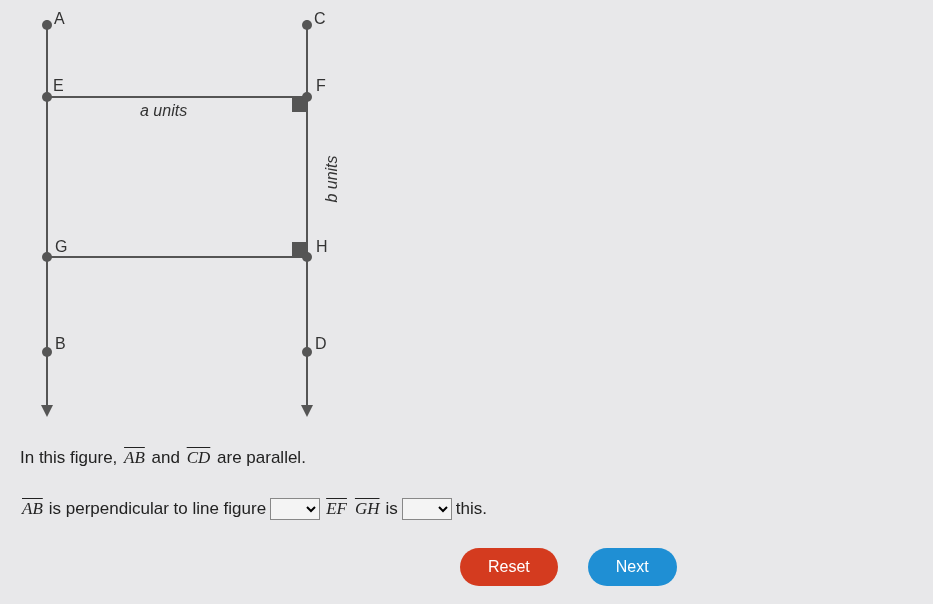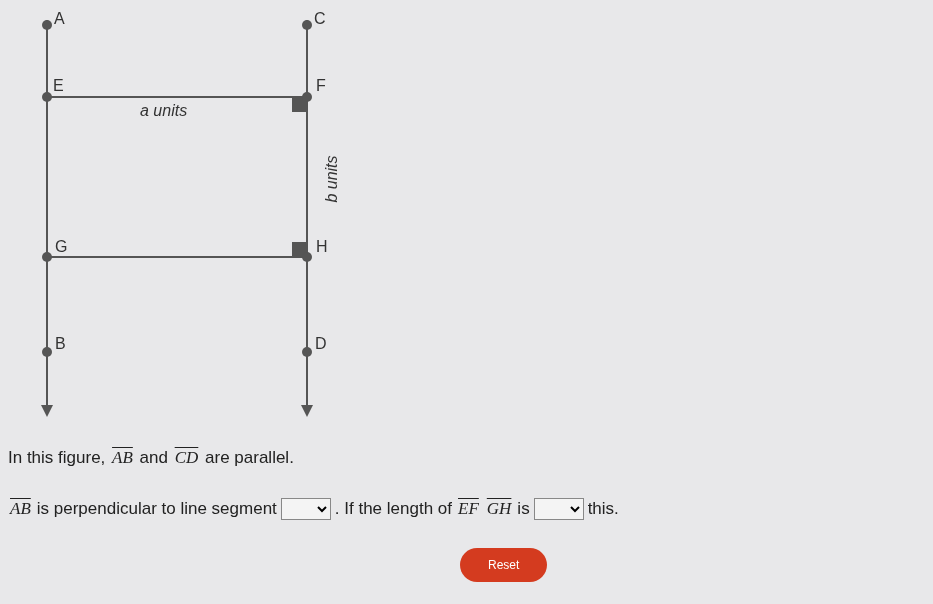--- a/index.html
+++ b/index.html
@@ -74,21 +74,21 @@
       font-style: italic;
       font-size: 16px;
       color: #333;
     }
     .rotated {
       transform: rotate(-90deg);
       transform-origin: center;
     }
     .text-block {
       position: absolute;
-      left: 8px;
+      left: 20px;
       font-size: 17px;
       color: #222;
     }
     .line1 { top: 448px; }
     .line2 { top: 498px; display: flex; align-items: center; flex-wrap: nowrap; gap: 4px; }
     .overline {
       text-decoration: overline;
       font-style: italic;
       font-family: "Times New Roman", serif;
       padding: 0 2px;
@@ -108,21 +108,21 @@
       top: 548px;
       left: 460px;
       display: flex;
       gap: 30px;
     }
     .btn {
       padding: 10px 28px;
       border-radius: 22px;
       border: none;
       color: white;
-      font-size: 12px;
+      font-size: 16px;
       cursor: pointer;
     }
     .btn-reset { background: #d43b1f; }
     .btn-next { background: #1f8fd4; }
     .nowrap { white-space: nowrap; }
   </style>
 </head>
 <body>
 
 <div class="diagram">
@@ -168,25 +168,25 @@
 <div class="text-block line1">
   <span>In this figure, </span>
   <span class="overline">AB</span>
   <span> and </span>
   <span class="overline">CD</span>
   <span> are parallel.</span>
 </div>
 
 <div class="text-block line2 nowrap">
   <span class="overline">AB</span>
-  <span> is perpendicular to line segment </span>
+  <span> is perpendicular to line figure </span>
   <select class="dropdown"></select>
-  <span>. If the length of </span>
   <span class="overline">EF</span>
   <span class="overline">GH</span>
   <span> is </span>
   <select class="dropdown"></select>
   <span> this.</span>
 </div>
 
 <div class="buttons">
   <button class="btn btn-reset">Reset</button>
+  <button class="btn btn-next">Next</button>
 </div>
 
 </body></html>

